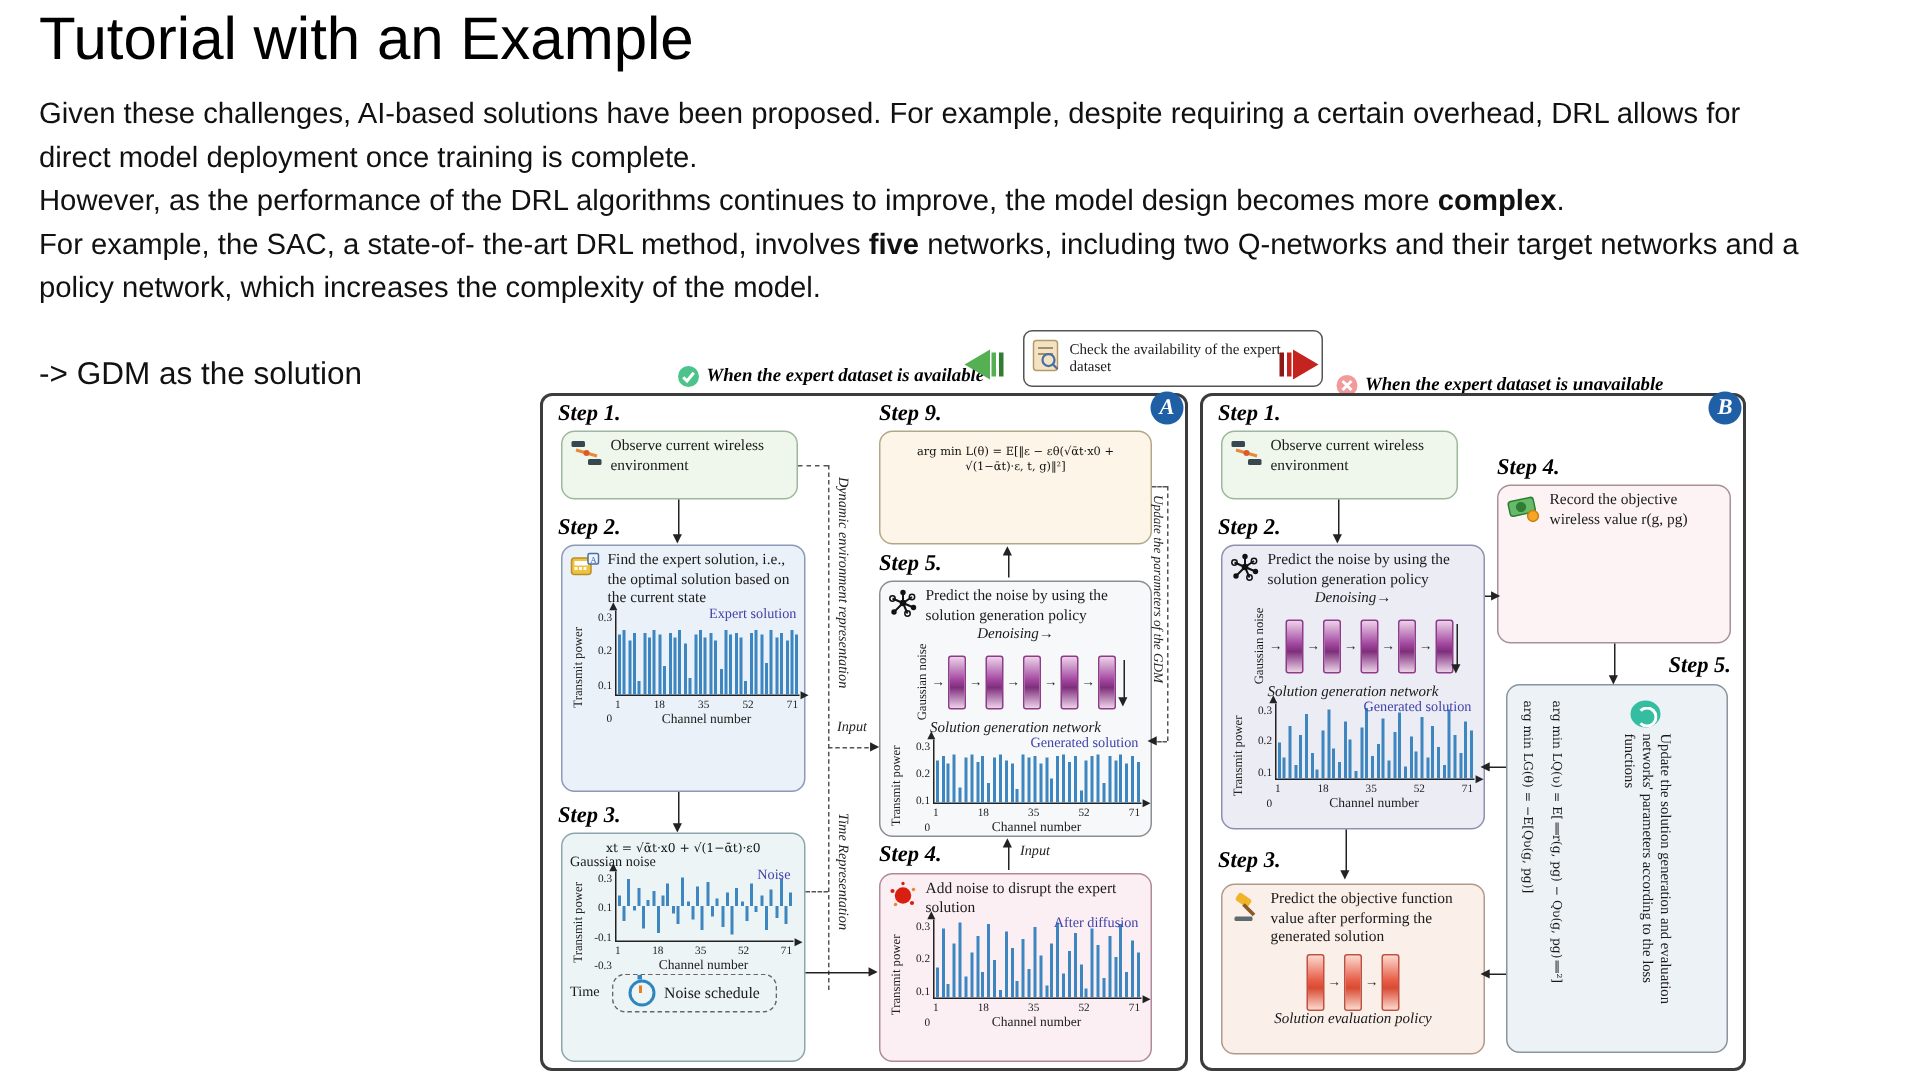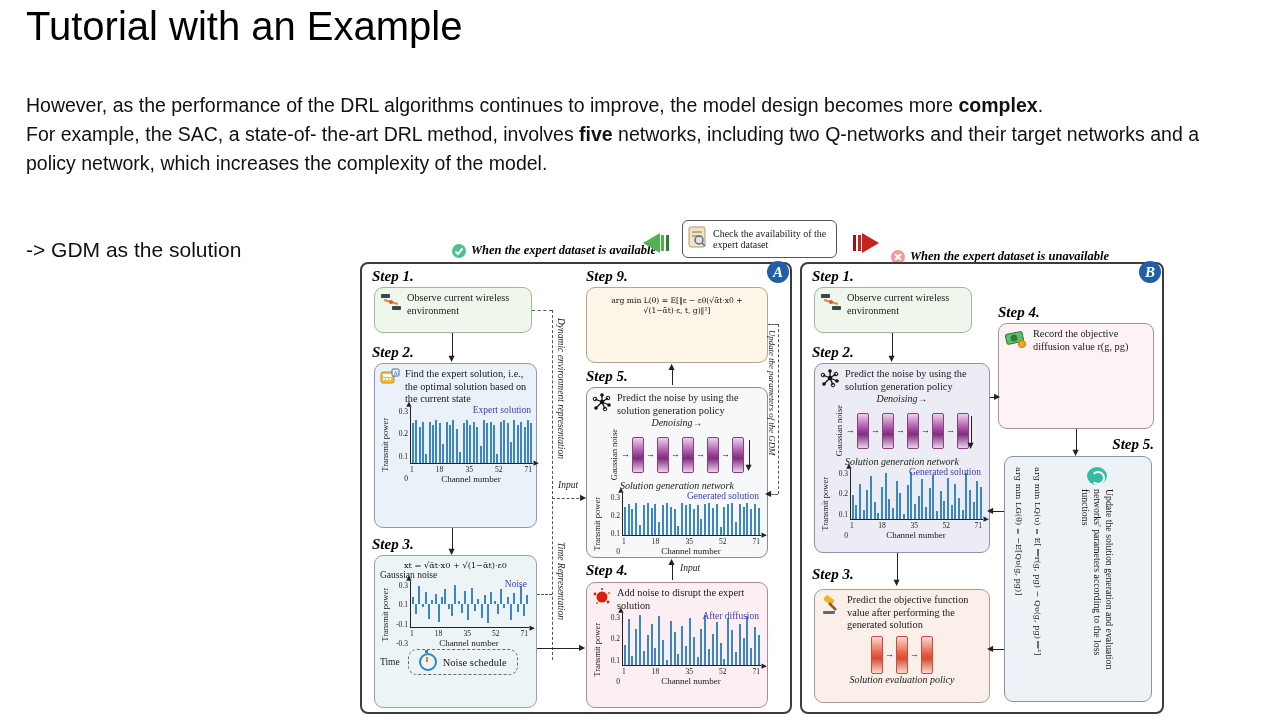--- a/index.html
+++ b/index.html
@@ -16,21 +16,21 @@
   #panelA{left:0;width:428px;}
   #panelB{left:440px;width:360px;}
   .badge{position:absolute;top:-3px;right:1px;width:22px;height:22px;border-radius:50%;background:#1e5fa6;
          color:#fff;font-style:italic;font-weight:700;font-size:15px;text-align:center;line-height:22px;z-index:5;}
   .steplab{position:absolute;font-weight:700;font-style:italic;font-size:15px;color:#000;}
   .sbox{position:absolute;border:1.2px solid #8d98a5;border-radius:9px;padding:4px 5px;box-sizing:border-box;}
   .irow{display:flex;gap:5px;align-items:flex-start;}
   .btext{font-size:10.3px;line-height:12.5px;}
   .icn{flex:0 0 auto;}
   
-  .hdr-box{position:absolute;left:322px;top:0;width:155px;height:38px;border:1.6px solid #555;border-radius:6px;
+  .hdr-box{position:absolute;left:322px;top:0;width:200px;height:38px;border:1.6px solid #555;border-radius:6px;
            background:#fff;display:flex;align-items:center;gap:4px;padding:2px 4px;box-sizing:border-box;}
   .hdr-text{font-size:10px;line-height:11.5px;}
   .avail{position:absolute;font-weight:700;font-style:italic;font-size:12.5px;color:#000;}
   .circ{position:absolute;width:14px;height:14px;border-radius:50%;}
   .tri-l{width:0;height:0;border-top:10px solid transparent;border-bottom:10px solid transparent;border-right:17px solid #55b054;}
   .tri-r{width:0;height:0;border-top:10px solid transparent;border-bottom:10px solid transparent;border-left:17px solid #c4231f;}
   .stripe{width:3px;height:16px;margin:2px 1px 0 1px;display:inline-block;}
   .arrwrap{position:absolute;display:flex;}
   
   .vline{position:absolute;width:0;border-left:1.2px solid #222;}
@@ -76,21 +76,21 @@
   .refresh{width:20px;height:20px;border-radius:50%;background:#35bda2;position:relative;margin:0 auto 4px auto;}
   .refresh:after{content:"";position:absolute;left:4px;top:4px;width:10px;height:10px;border:2px solid #fff;
                  border-left-color:transparent;border-radius:50%;}
 </style>
 </head>
 <body>
 
 <div id="slide">
   <div class="title">Tutorial with an Example</div>
   <div class="para">
-    <br>
+    <span>Given these challenges, AI-based solutions have been proposed. For example, despite requiring a certain overhead, DRL allows for direct model deployment once training is complete.</span><br>
     <span><span>However, as the performance of the DRL algorithms continues to improve, the model design becomes more </span><b>complex</b><span>.</span></span><br>
     <span><span>For example, the SAC, a state-of- the-art DRL method, involves </span><b>five</b><span> networks, including two Q-networks and their target networks and a policy network, which increases the complexity of the model.</span></span>
   </div>
   <div class="note">-&gt; GDM as the solution</div>
 
   <div id="fig">
 
     <div class="circ" style="left:92px;top:24px;background:#4cc38a;">
       <svg width="14" height="14">
           <polyline points="3.5,7.5 6,10 10.5,4.5" fill="none" stroke="#fff" stroke-width="2"></polyline>
@@ -654,21 +654,21 @@
       <div class="steplab" style="left:196px;top:40px;">Step 4.</div>
       <div class="sbox" style="left:196px;top:59px;width:156px;height:106px;background:#fdf3f5;border-color:#a89098;">
         <div class="irow">
           <span class="icn">
             <svg width="24" height="22">
                 <rect x="2" y="5" width="17" height="10" rx="2" fill="#66bb6a" stroke="#2e7d32" transform="rotate(-12 10 10)"></rect>
                 <circle cx="10" cy="10" r="3.4" fill="#2e7d32" transform="rotate(-12 10 10)"></circle>
                 <circle cx="18" cy="16" r="3.6" fill="#f6a623" stroke="#c77f12"></circle>
               </svg>
           </span>
-          <span class="btext">Record the objective diffusion value r(g, pg)</span>
+          <span class="btext">Record the objective wireless value r(g, pg)</span>
         </div>
       </div>
 
       <div class="steplab" style="right:8px;top:172px;">Step 5.</div>
       <div class="sbox" style="left:202px;top:192px;width:148px;height:246px;background:#edf2f6;border-color:#8a949e;">
         <div class="b5wrap">
           <div class="vstrip">arg min LG(θ) = −E[Qυ(g, pg)]</div>
           <div class="vstrip">arg min LQ(υ) = E[‖r(g, pg) − Qυ(g, pg)‖²]</div>
           <div style="flex:1;display:flex;flex-direction:column;align-items:center;">
             <span class="refresh"></span>

